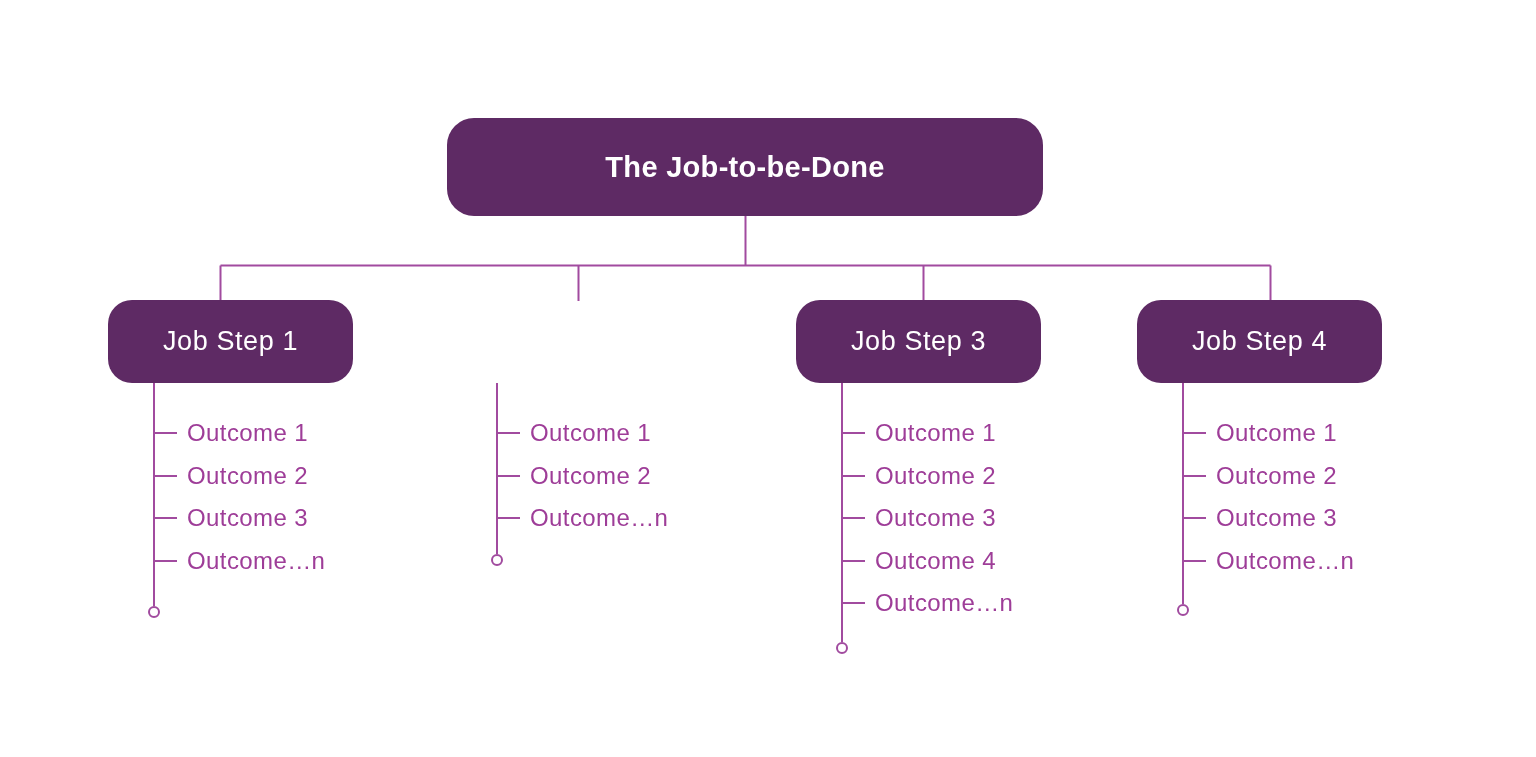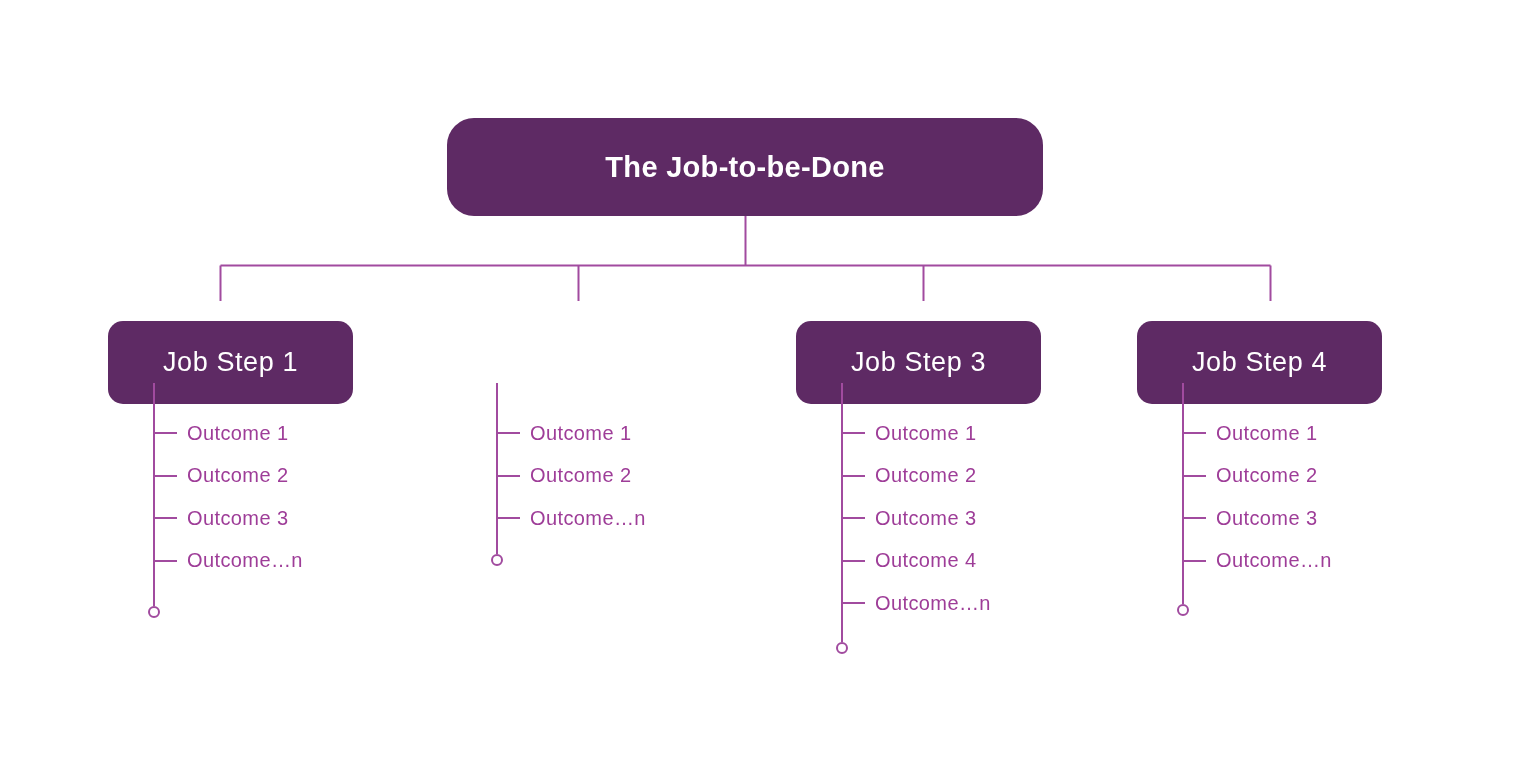--- a/index.html
+++ b/index.html
@@ -21,36 +21,36 @@
     position:absolute;left:447px;top:118px;width:596px;height:98px;
     background:var(--box);border-radius:27px;
     display:flex;align-items:center;justify-content:center;
   }
   .root-label{color:var(--boxtext);font-size:29px;font-weight:700;letter-spacing:.3px;}
 
   .column{position:absolute;top:300px;width:280px;}
   .col-1{left:108px}.col-2{left:451px}.col-3{left:796px}.col-4{left:1137px}
 
   .step-box{
-    width:245px;height:83px;background:var(--box);border-radius:15px;
-    display:flex;align-items:center;justify-content:center;margin-top:21px;
+    width:245px;height:83px;background:var(--box);border-radius:24px;
+    display:flex;align-items:center;justify-content:center;
   }
   .step-label{color:var(--boxtext);font-size:27px;font-weight:400;letter-spacing:.6px;}
 
   .spine{position:absolute;left:45px;top:83px;width:2px;background:var(--line);}
   .col-1 .spine{height:223px}
   .col-2 .spine{height:171px}
   .col-3 .spine{height:259px}
   .col-4 .spine{height:221px}
 
   .outcomes{position:absolute;left:46px;top:112px;}
   .outcome{height:42.5px;display:flex;align-items:center;}
   .tick{width:23px;height:2px;background:var(--line);flex:none;}
   .outcome-label{
-    color:var(--otext);font-size:20px;letter-spacing:.4px;
+    color:var(--otext);font-size:24px;letter-spacing:.4px;
     margin-left:10px;white-space:nowrap;
   }
 
   .end-circle{
     position:absolute;left:40px;width:12px;height:12px;box-sizing:border-box;
     border:2px solid var(--line);border-radius:50%;background:var(--bg);
   }
   .col-1 .end-circle{top:306px}
   .col-2 .end-circle{top:254px}
   .col-3 .end-circle{top:342px}

